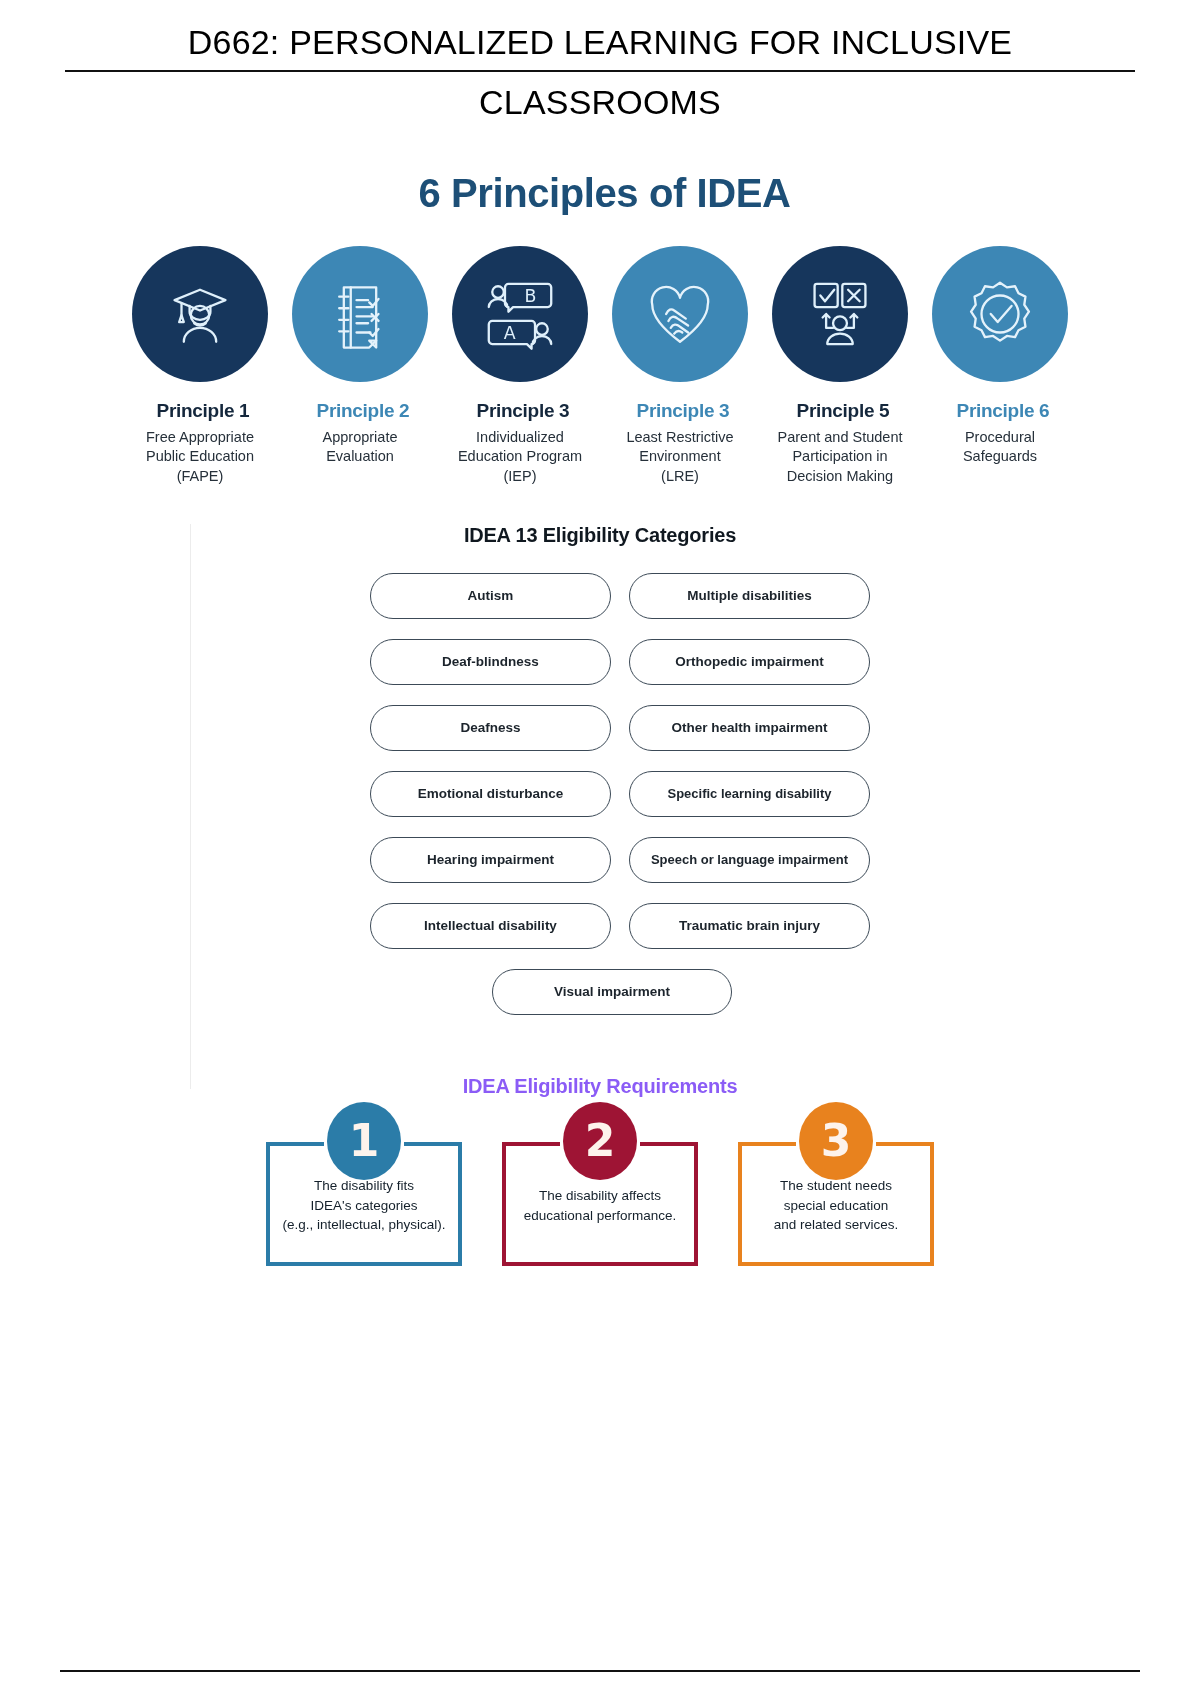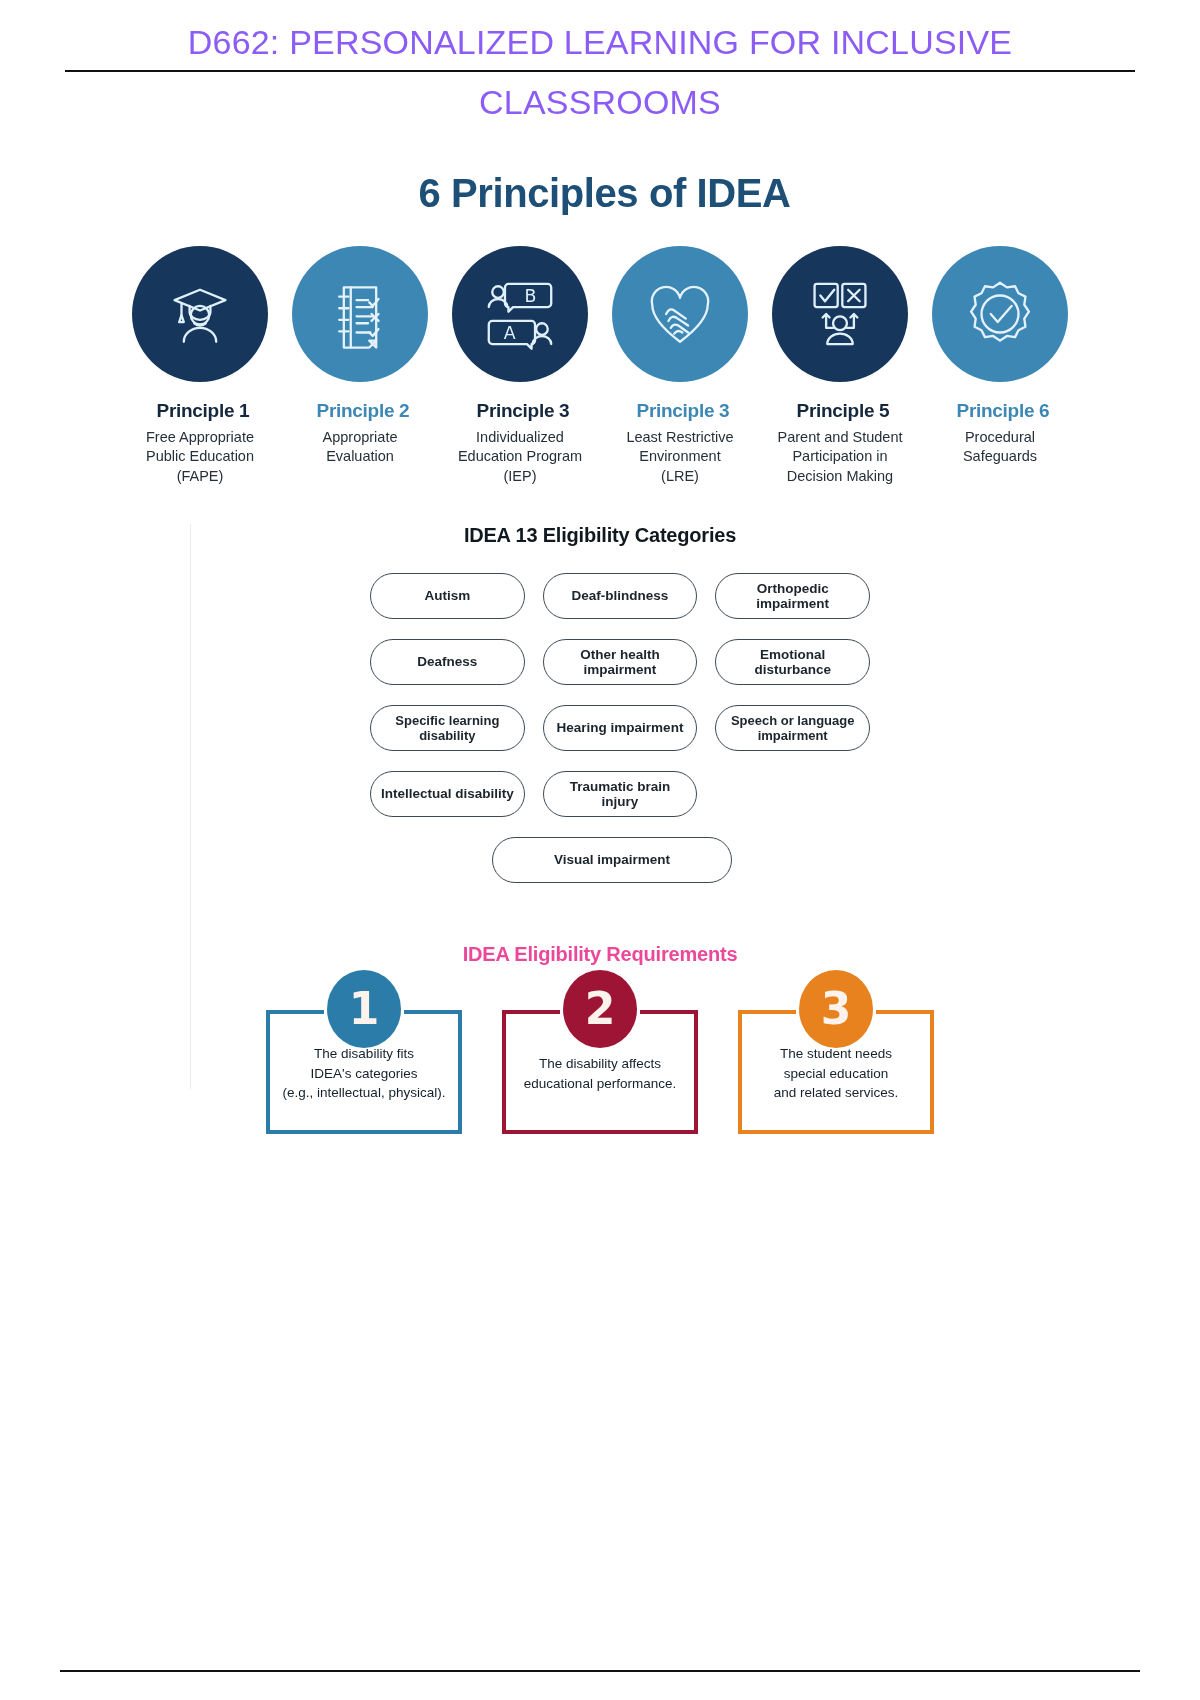--- a/index.html
+++ b/index.html
@@ -14,21 +14,21 @@
   
   #doc-title{
     width:1070px;
     margin:0 auto;
     padding-top:18px;
     text-align:center;
     font-size:34px;
     font-weight:400;
     line-height:1.46;
     letter-spacing:.2px;
-    color:#8b5cf6;
+    color:#000000;
   }
   #doc-title .line1{
     display:block;
     border-bottom:2px solid #111;
     padding-bottom:2px;
   }
   #doc-title .line2{display:block;margin-top:6px;}
 
   
   .info-wrap{position:relative;width:1200px;}
@@ -97,21 +97,21 @@
     text-align:center;
     font-size:20px;
     font-weight:bold;
     color:#101820;
     letter-spacing:-.2px;
   }
   #cat-grid{
     width:500px;
     margin:26px auto 0 auto;
     display:grid;
-    grid-template-columns:1fr 1fr 1fr;
+    grid-template-columns:1fr 1fr;
     column-gap:18px;
     row-gap:20px;
     position:relative;
     left:20px;
   }
   .pill{
     height:46px;
     border:1.6px solid #3c4a57;
     border-radius:26px;
     display:flex;align-items:center;justify-content:center;
@@ -129,21 +129,21 @@
     margin:20px auto 0 auto;
     position:relative;
     left:12px;
   }
 
   
   #req-title{
     text-align:center;
     font-size:20px;
     font-weight:bold;
-    color:#ec4899;
+    color:#8b5cf6;
     margin-top:50px;
     letter-spacing:-.2px;
   }
   #req-row{
     display:flex;
     justify-content:center;
     align-items:flex-start;
     gap:40px;
     margin-top:48px;
   }
@@ -307,20 +307,21 @@
       <div class="p-title" style="color:#3d87b5">Principle 6</div>
       <div class="p-desc">Procedural<br>Safeguards</div>
     </div>
   </div>
 
   <div id="categories-section">
     <div id="cat-title">IDEA 13 Eligibility Categories</div>
 
     <div id="cat-grid">
       <div class="pill">Autism</div>
+      <div class="pill">Multiple disabilities</div>
       <div class="pill">Deaf-blindness</div>
       <div class="pill">Orthopedic impairment</div>
       <div class="pill">Deafness</div>
       <div class="pill">Other health impairment</div>
       <div class="pill">Emotional disturbance</div>
       <div class="pill wide">Specific learning disability</div>
       <div class="pill">Hearing impairment</div>
       <div class="pill wide">Speech or language impairment</div>
       <div class="pill">Intellectual disability</div>
       <div class="pill">Traumatic brain injury</div>

